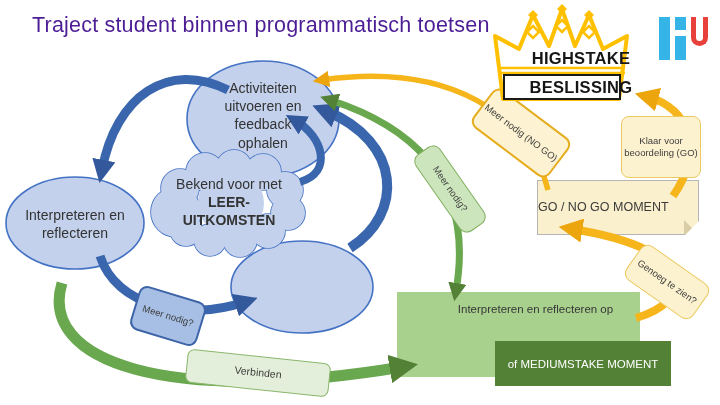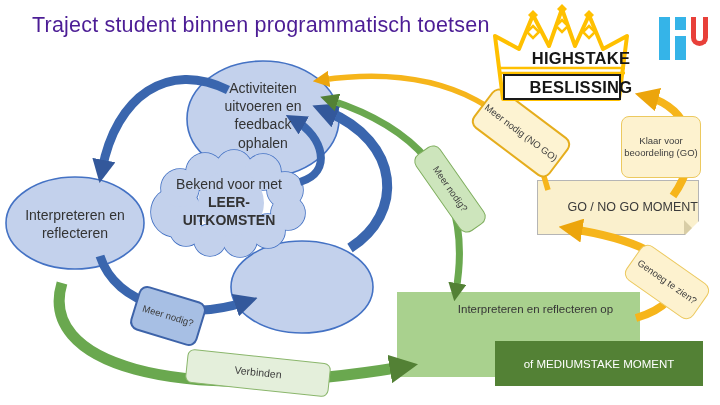--- a/index.html
+++ b/index.html
@@ -23,29 +23,29 @@
   #lbl-meer-green{left:403px;top:174px;width:92px;height:28px;background:#cde5bc;
        border:1.5px solid #7fae5e;transform:rotate(55deg);}
   #lbl-nogo{left:473px;top:109px;width:92px;height:44px;background:#fdf3d2;
        border:2px solid #e5ad1d;transform:rotate(37deg);}
   #lbl-klaar{left:621px;top:116px;width:78px;height:60px;background:#fdf2cf;
        border:1.5px solid #ecc95f;border-radius:8px;}
   #lbl-genoeg{left:626px;top:261px;width:80px;height:40px;background:#fdf2cf;
        border:1.5px solid #ecc95f;transform:rotate(35deg);}
   
   #box-gonogo{position:absolute;left:537px;top:180px;width:160px;height:53px;background:#faf0cd;
-       border:1px solid #b5b5b5;display:flex;align-items:center;justify-content:flex-end;text-align:center;
+       border:1px solid #b5b5b5;display:flex;align-items:center;justify-content:flex-start;text-align:center;
        font-size:12.5px;color:#3a3a3a;line-height:1.35;
        clip-path:polygon(0 0,100% 0,100% calc(100% - 14px),calc(100% - 14px) 100%,0 100%);}
   #box-gonogo .fold{position:absolute;right:0;bottom:0;width:0;height:0;
        border-left:14px solid #d8cda6;border-top:14px solid transparent;transform:translateY(0);}
   #box-multi{position:absolute;left:397px;top:292px;width:243px;height:85px;background:#a9d18e;
        text-align:center;font-size:11.5px;color:#363636;line-height:1.5;padding-top:9px;box-sizing:border-box;padding-left:34px;}
   #box-multi .u{font-weight:bold;text-decoration:underline;}
-  #box-medium{position:absolute;left:495px;top:341px;width:208px;height:45px;background:#538135;
+  #box-medium{position:absolute;left:495px;top:341px;width:176px;height:45px;background:#538135;
        color:#ffffff;display:flex;align-items:center;justify-content:center;font-size:11.5px;}
   
   #crown{left:486px;top:2px;width:152px;height:104px;}
   .crown-txt{position:absolute;left:76px;text-align:center;transform:translate(-50%,-50%);
        font-weight:bold;font-size:16.5px;color:#161616;letter-spacing:.3px;white-space:nowrap;padding-left:38px;}
   
   #hu{left:659px;top:17px;width:50px;height:43px;}
   #hu .bar{position:absolute;background:#35b4e8;}
   #hu .u{position:absolute;left:32px;top:0;width:17px;height:29px;box-sizing:border-box;
        border:5px solid #e8403a;border-top:none;border-radius:0 0 9px 9px;}

